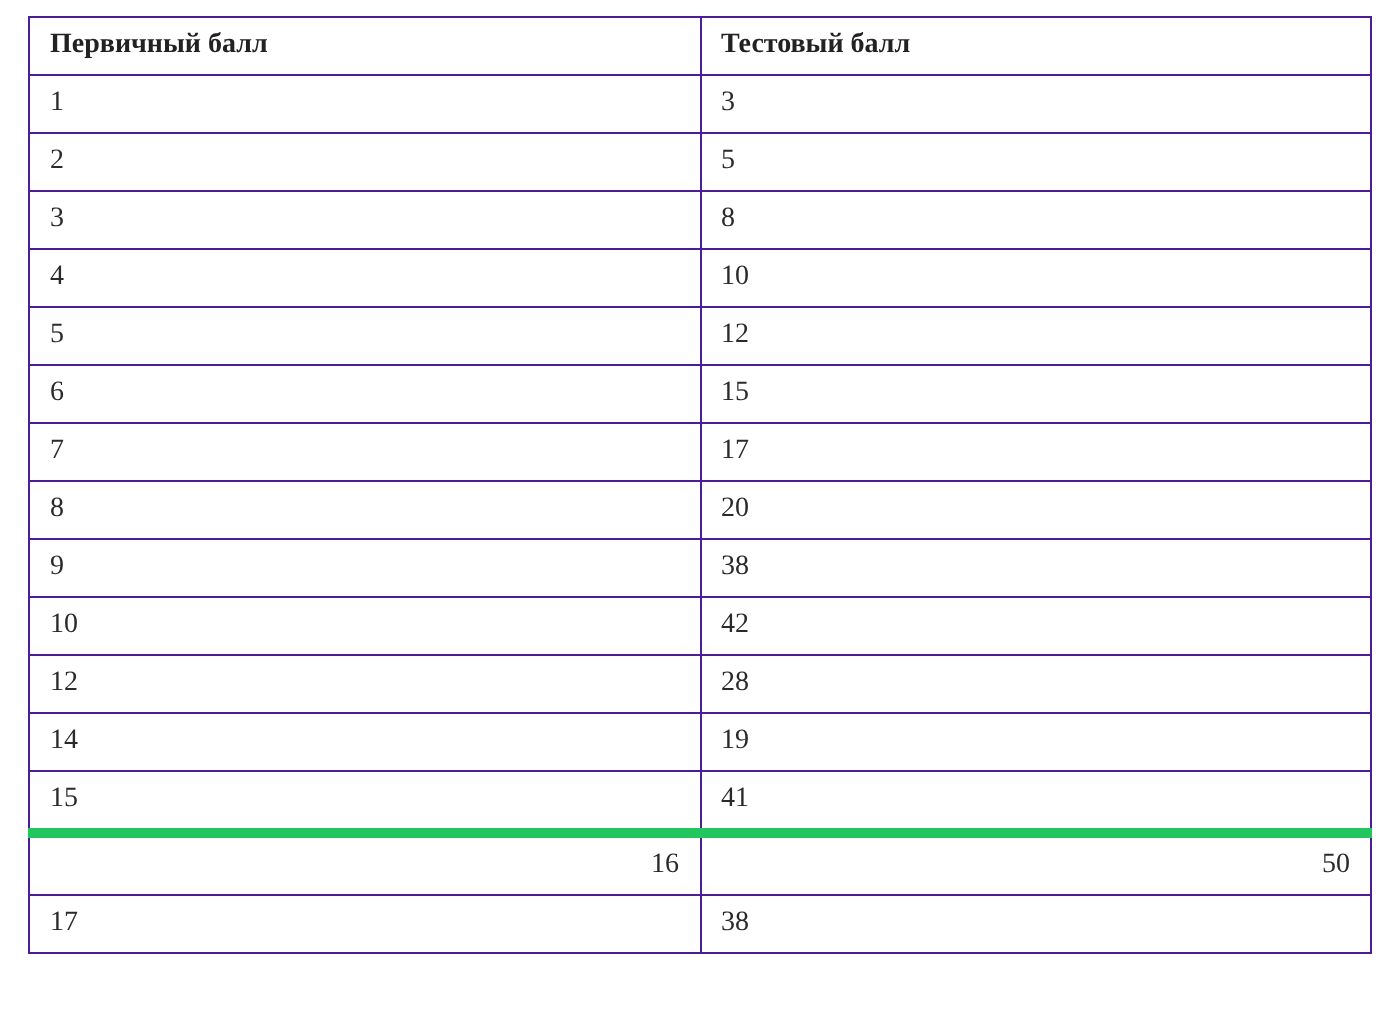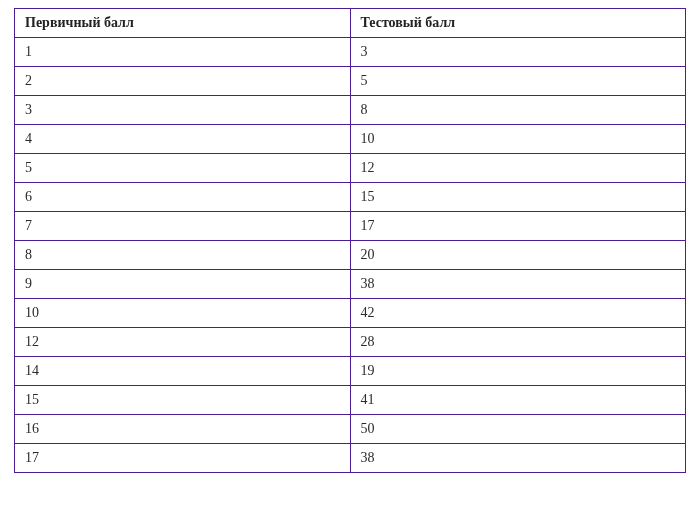--- a/index.html
+++ b/index.html
@@ -28,21 +28,22 @@
     font-weight: normal;
   }
   th {
     font-weight: 600;
     color: #222;
   }
   tr.green-top td {
     border-top: 1px solid #18b23a;
   }
   tr.red-top td {
-    border-top: 1px solid #22c55e;
+    border-top: 5px solid #22c55e;
+    text-align: right;
   }
   col.c1 { width: 50%; }
   col.c2 { width: 50%; }
 </style>
 </head>
 <body>
 
 <div class="wrap">
   <table>
     <colgroup>

